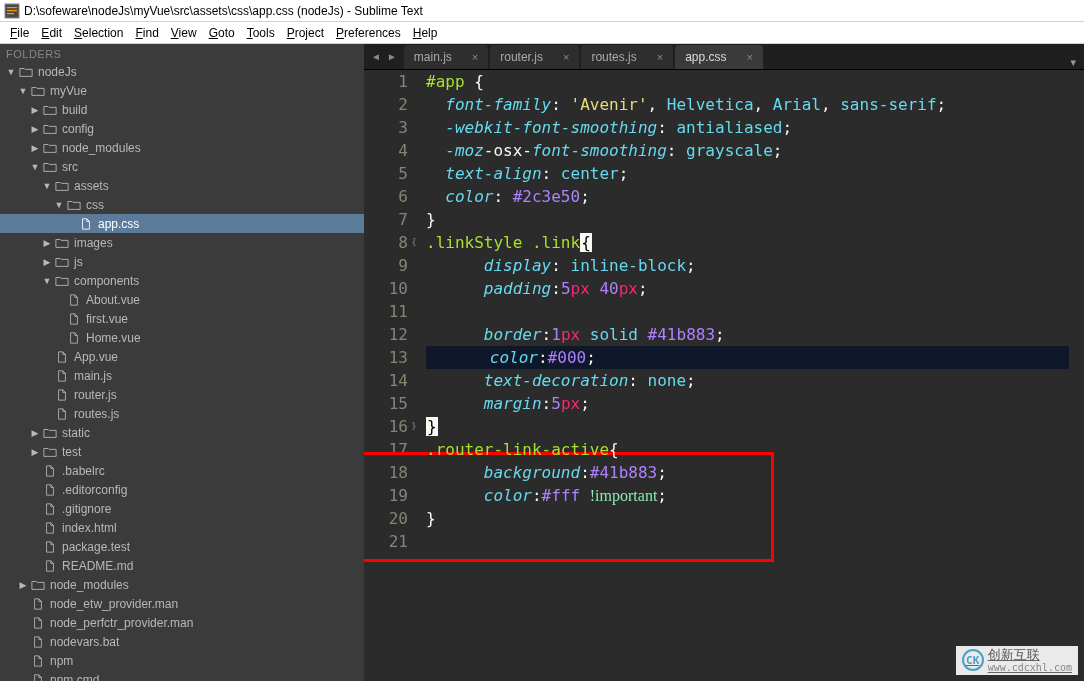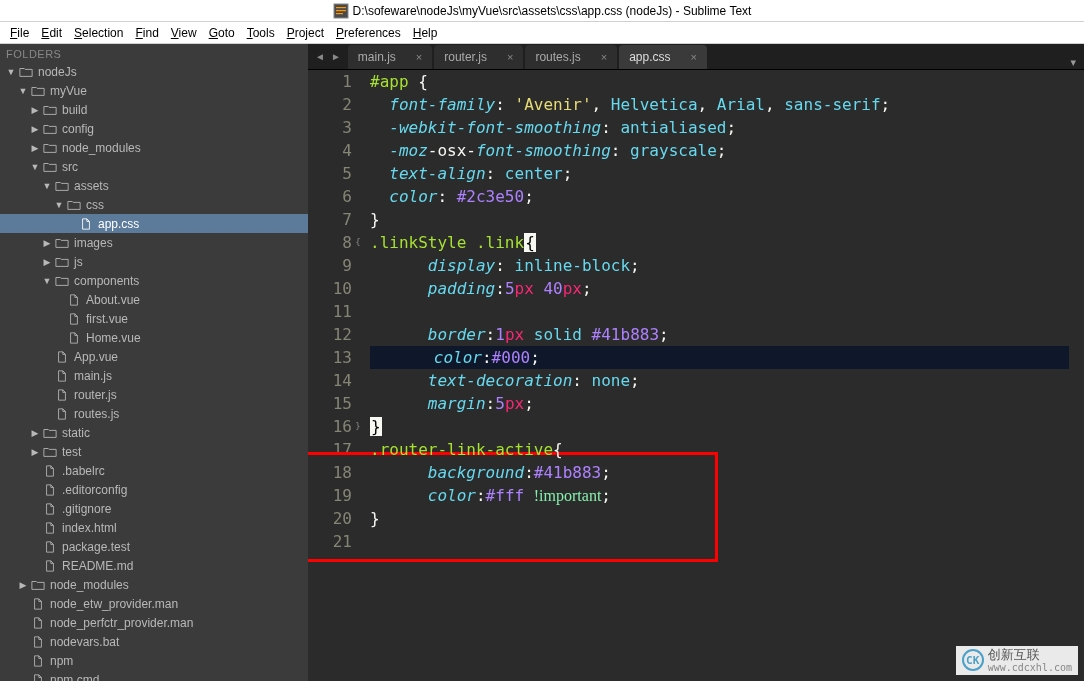--- a/index.html
+++ b/index.html
@@ -1,34 +1,34 @@
 <!DOCTYPE html>
 <html><head>
 <meta charset="utf-8">
 <style>
   * { box-sizing: border-box; margin: 0; padding: 0; }
   html, body { height: 100%; font-family: "Segoe UI", Tahoma, sans-serif; font-size: 12px; overflow: hidden; }
   body { display: flex; flex-direction: column; background: #fff; }
 
   
-  .title-bar { height: 22px; background: #fff; display: flex; align-items: center; padding: 2px 4px; border-bottom: 1px solid #d0d0d0; justify-content: center; }
+  .title-bar { height: 22px; background: #fff; display: flex; align-items: center; padding: 2px 4px; border-bottom: 1px solid #d0d0d0; }
   .app-icon { width: 16px; height: 16px; margin-right: 4px; display: inline-flex; align-items: center; justify-content: center; }
   .app-icon svg { width: 16px; height: 16px; }
   .title-text { font-size: 12px; color: #000; }
 
   
   .menu-bar { height: 22px; background: #fff; display: flex; align-items: center; padding: 0 4px; border-bottom: 1px solid #d0d0d0; }
   .menu-item { padding: 2px 6px; font-size: 12px; color: #000; cursor: pointer; }
   .menu-key { text-decoration: underline; }
 
   
   .main { flex: 1; display: flex; overflow: hidden; }
 
   
-  .sidebar { width: 308px; background: #3b3b3b; color: #b8b8b8; display: flex; flex-direction: column; font-size: 12px; overflow-y: auto; }
+  .sidebar { width: 364px; background: #3b3b3b; color: #b8b8b8; display: flex; flex-direction: column; font-size: 12px; overflow-y: auto; }
   .folders-header { padding: 4px 6px 2px 6px; font-size: 11px; color: #888; letter-spacing: 0.5px; }
   .tree { padding: 0 0 4px 0; }
   .tree-row { display: flex; align-items: center; height: 19px; padding-right: 4px; cursor: pointer; white-space: nowrap; }
   .tree-row.selected { background: #5c7a99; color: #fff; }
   .tree-arrow { width: 10px; display: inline-flex; justify-content: center; color: #b8b8b8; font-size: 9px; margin-right: 2px; }
   .tree-icon { width: 16px; display: inline-flex; justify-content: center; margin-right: 4px; }
   .tree-icon svg { width: 14px; height: 12px; fill: none; stroke: #b8b8b8; stroke-width: 1; }
   .tree-row.selected .tree-icon svg { stroke: #fff; }
   .tree-label { color: #b8b8b8; }
   .tree-row.selected .tree-label { color: #fff; }
@@ -69,21 +69,21 @@
   .c-unit { color: #f92672; }
   .c-pun { color: #f8f8f2; }
   .c-kw { color: #86efac; font-family: Liberation Serif, serif; }
   .c-cmt { color: #75715e; }
   .c-wht { color: #f8f8f2; }
 
   
   .red-box { position: absolute; border: 3px solid #ff0000; pointer-events: none; }
 
   
-  .watermark { position: absolute; right: 6px; bottom: 6px; background: rgba(255,255,255,0.9); padding: 2px 6px; font-size: 13px; color: #666; display: flex; align-items: center; gap: 4px; }
+  .watermark { position: absolute; right: 6px; bottom: 6px; background: rgba(255,255,255,0.9); padding: 2px 6px; font-size: 13px; color: #666; display: flex; align-items: center; gap: 4px; text-decoration: underline; }
   .watermark .wm-icon { width: 22px; height: 22px; border: 2px solid #4ca0c7; border-radius: 50%; display: inline-flex; align-items: center; justify-content: center; color: #4ca0c7; font-weight: bold; font-size: 11px; }
 
   
   .scroll-stub { width: 15px; background: #2b2b2b; }
 </style>
 </head>
 <body>
 
 <div class="title-bar">
   <span class="app-icon">

